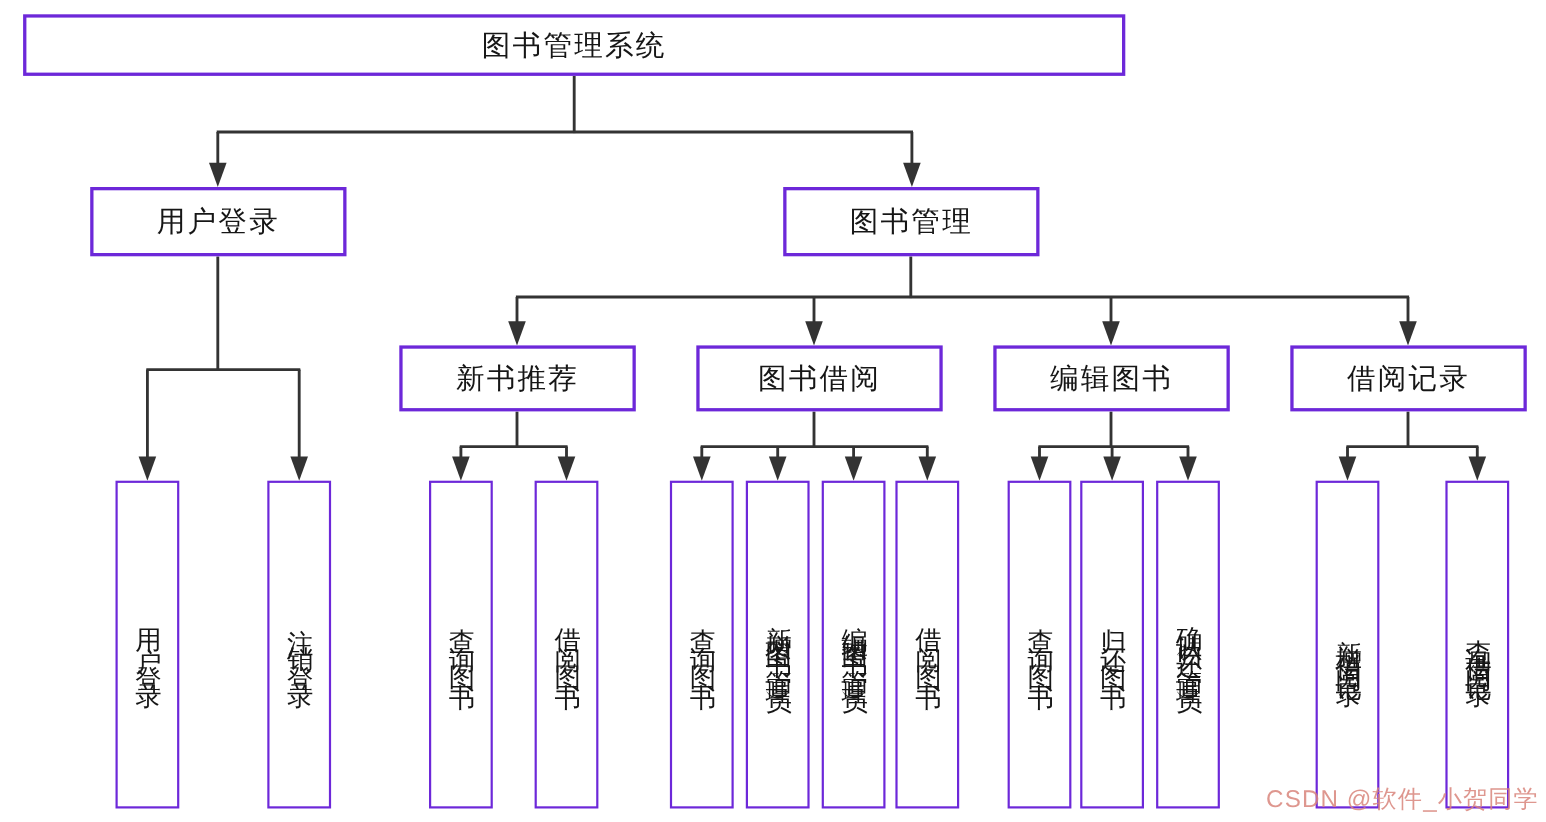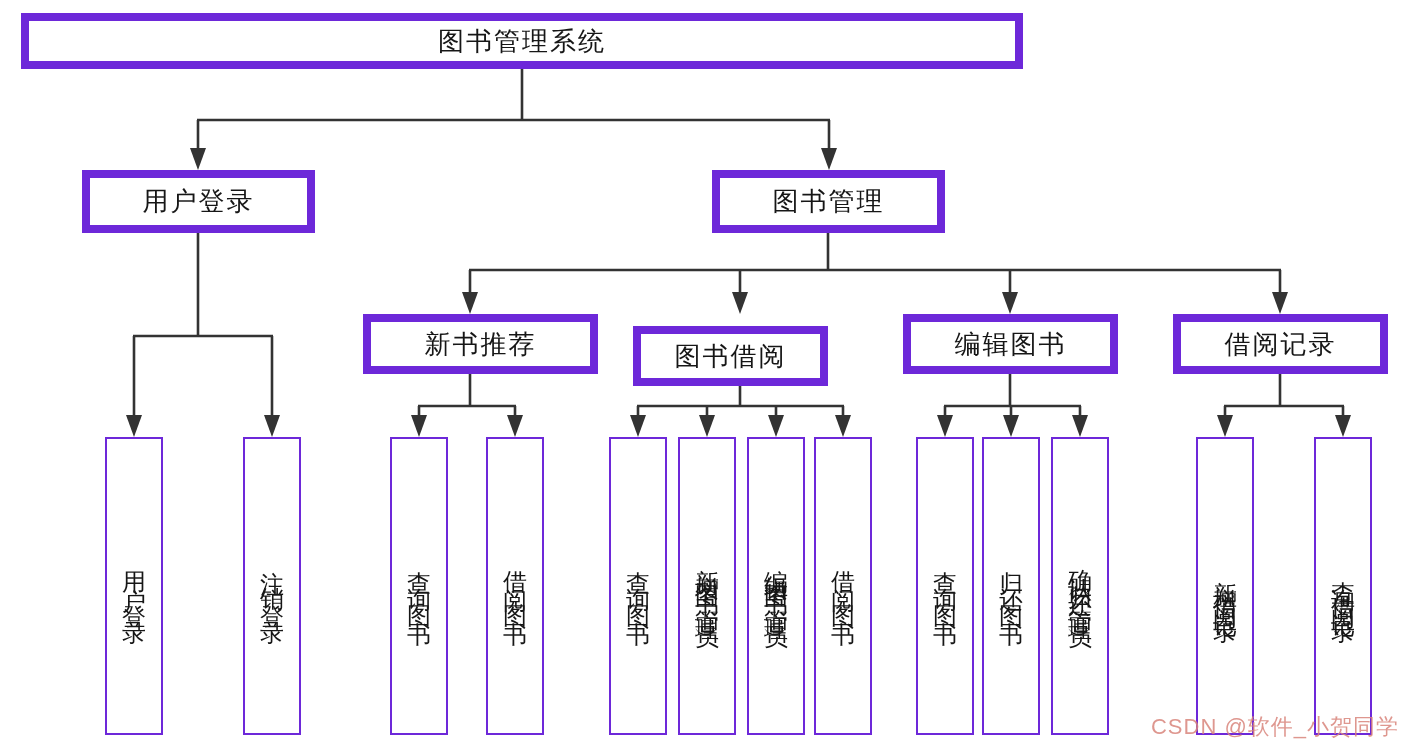--- a/index.html
+++ b/index.html
@@ -6,21 +6,21 @@
   .canvas {
     position:relative; width:1405px; height:747px; background:#ffffff;
     font-family:"Liberation Sans","DejaVu Sans",sans-serif; color:#151515;
     overflow:hidden;
   }
   .connectors { position:absolute; left:0; top:0; }
   .connectors line { stroke:#333333; stroke-width:2.6; }
   .connectors polygon { fill:#333333; }
   .box {
     position:absolute; box-sizing:border-box; background:#ffffff;
-    border:8px solid #6d28d9; display:flex; align-items:center; justify-content:center;
+    border:3px solid #6d28d9; display:flex; align-items:center; justify-content:center;
     font-size:26px; color:#161616; letter-spacing:2px; text-align:center;
   }
   .vbox {
     border-width:2.5px;
     writing-mode:vertical-rl; text-orientation:mixed;
     font-size:24px; letter-spacing:8px;
   }
   .vbox.spread { letter-spacing:17px; }
   .watermark {
     position:absolute; right:6px; bottom:5px;
@@ -94,22 +94,22 @@
       <polygon points="1217,415 1233,415 1225,437"></polygon>
     <line x1="1343" y1="406" x2="1343" y2="421"></line>
       <polygon points="1335,415 1351,415 1343,437"></polygon>
   </svg>
 
   <div class="box" style="left:21px; top:13px; width:1002px; height:56px;">图书管理系统</div>
 
   <div class="box" style="left:82px; top:170px; width:233px; height:63px;">用户登录</div>
   <div class="box" style="left:712px; top:170px; width:233px; height:63px;text-align:center;">图书管理</div>
 
-  <div class="box" style="left:363px; top:314px; width:235px; height:60px;">新书推荐</div>
-  <div class="box" style="left:633px; top:314px; width:195px; height:60px;margin-top:12px;">图书借阅</div>
+  <div class="box" style="left:363px; top:314px; width:215px; height:60px;">新书推荐</div>
+  <div class="box" style="left:633px; top:314px; width:224px; height:60px;">图书借阅</div>
   <div class="box" style="left:903px; top:314px; width:215px; height:60px;">编辑图书</div>
   <div class="box" style="left:1173px; top:314px; width:215px; height:60px;">借阅记录</div>
 
   <div class="box vbox spread" style="left:105px; top:437px; width:58px; height:298px;">用户登录</div>
   <div class="box vbox spread" style="left:243px; top:437px; width:58px; height:298px;">注销登录</div>
 
   <div class="box vbox spread" style="left:390px; top:437px; width:58px; height:298px;">查询图书</div>
   <div class="box vbox spread" style="left:486px; top:437px; width:58px; height:298px;">借阅图书</div>
 
   <div class="box vbox spread" style="left:609px; top:437px; width:58px; height:298px;">查询图书</div>

